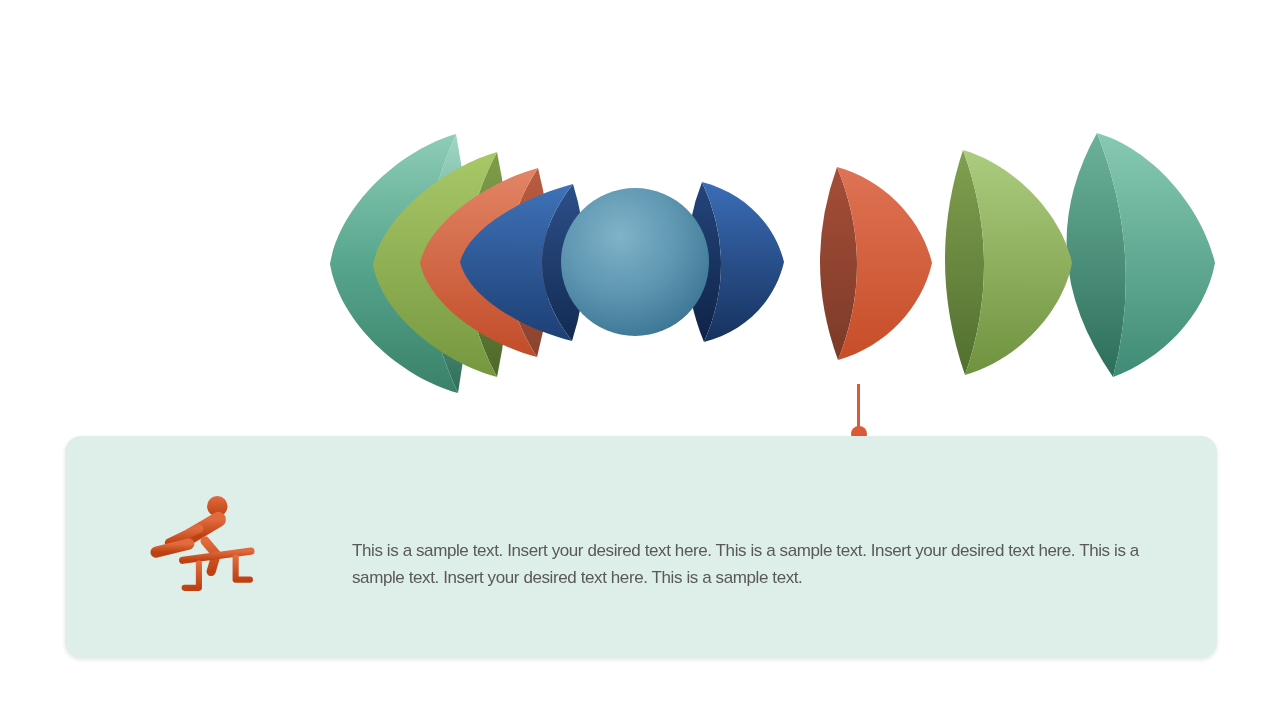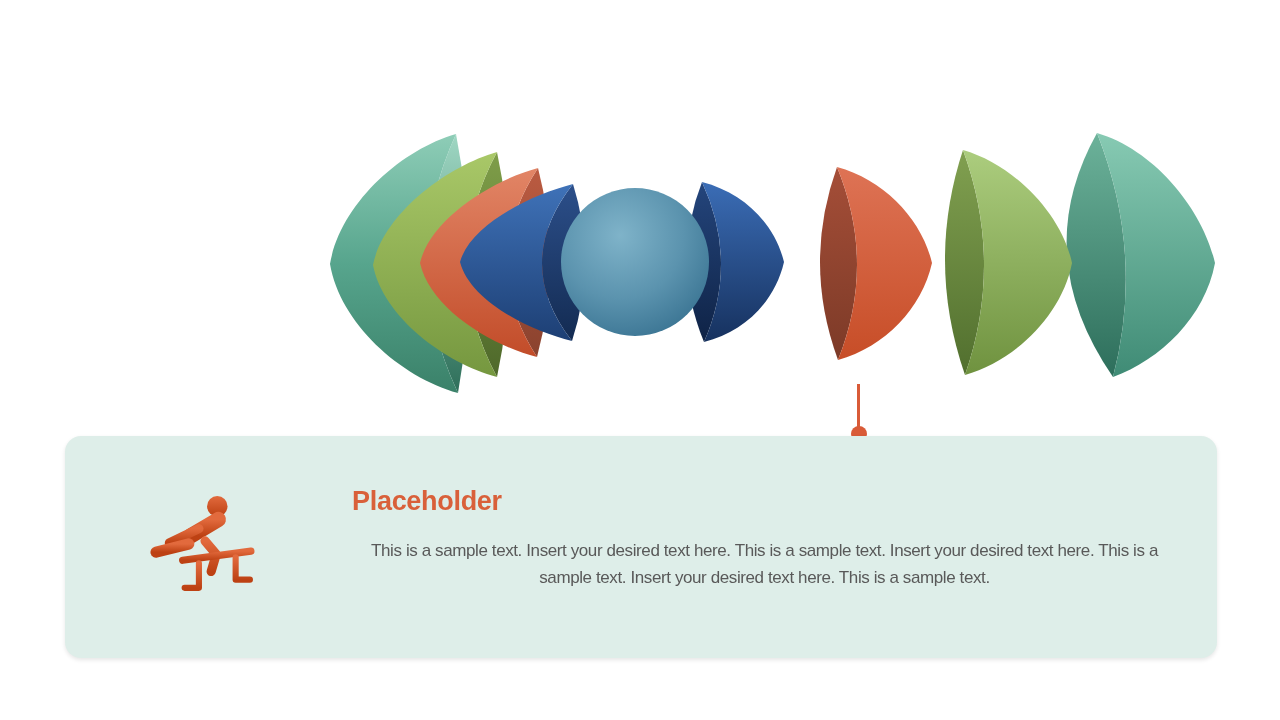--- a/index.html
+++ b/index.html
@@ -24,21 +24,21 @@
     background:#deeee9;border-radius:16px;
     box-shadow:0 2px 4px rgba(0,0,0,0.10);
   }
   .hurdler-icon-box{position:absolute;left:150px;top:494px;width:106px;height:102px;}
   .callout-heading{
     position:absolute;left:352px;top:486px;
     font-size:27px;font-weight:700;letter-spacing:-0.3px;color:#d9603a;
   }
   .callout-body{
     position:absolute;left:352px;top:537px;width:825px;
-    font-size:17px;line-height:27px;letter-spacing:-0.4px;color:#595959;text-align:center;
+    font-size:17px;line-height:27px;letter-spacing:-0.4px;color:#595959;
   }
 </style>
 </head>
 <body>
 
 <div class="slide">
 
 
   <svg class="diagram-svg" viewBox="0 0 895 270">
     <defs>
@@ -170,16 +170,15 @@
         <path d="M46,34 L17,48" stroke-width="9"></path>
         <path d="M36,49 L4,57" stroke-width="11"></path>
         <path d="M52,46 L63,59 L58,76" stroke-width="9"></path>
         <path d="M30,65 L97,56" stroke-width="7"></path>
         <path d="M46,68 L46,92 L32,92" stroke-width="6"></path>
         <path d="M82,62 L82,84 L96,84" stroke-width="6"></path>
       </g>
     </svg>
   </div>
 
-  <div class="callout-heading">Placeholder</div>
   <div class="callout-body">This is a sample text. Insert your desired text here. This is a sample text. Insert your desired text here. This is a sample text. Insert your desired text here. This is a sample text.</div>
 
 </div>
 
 </body></html>

